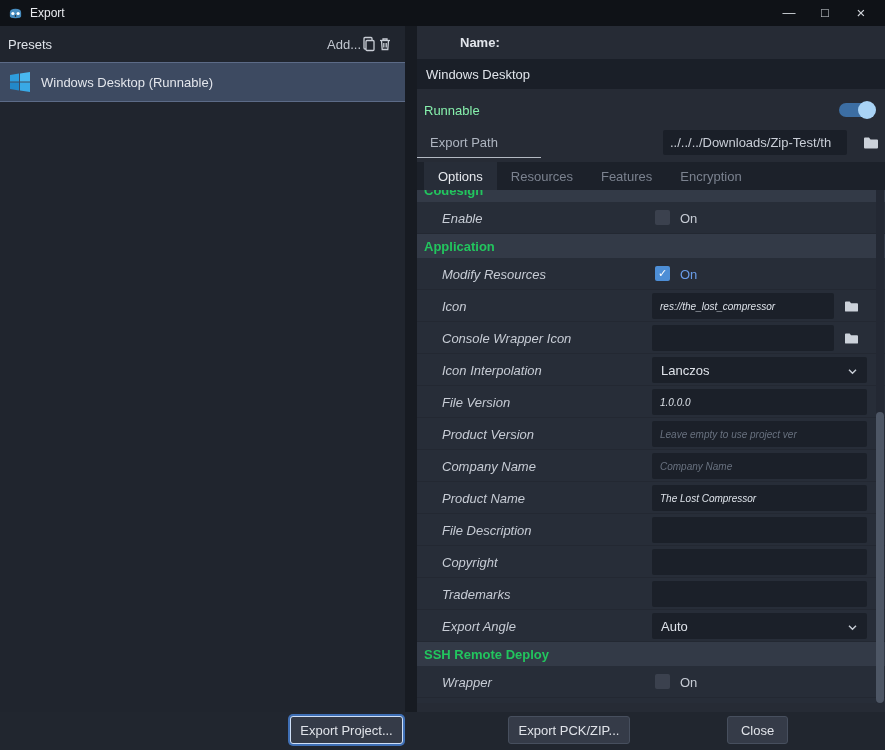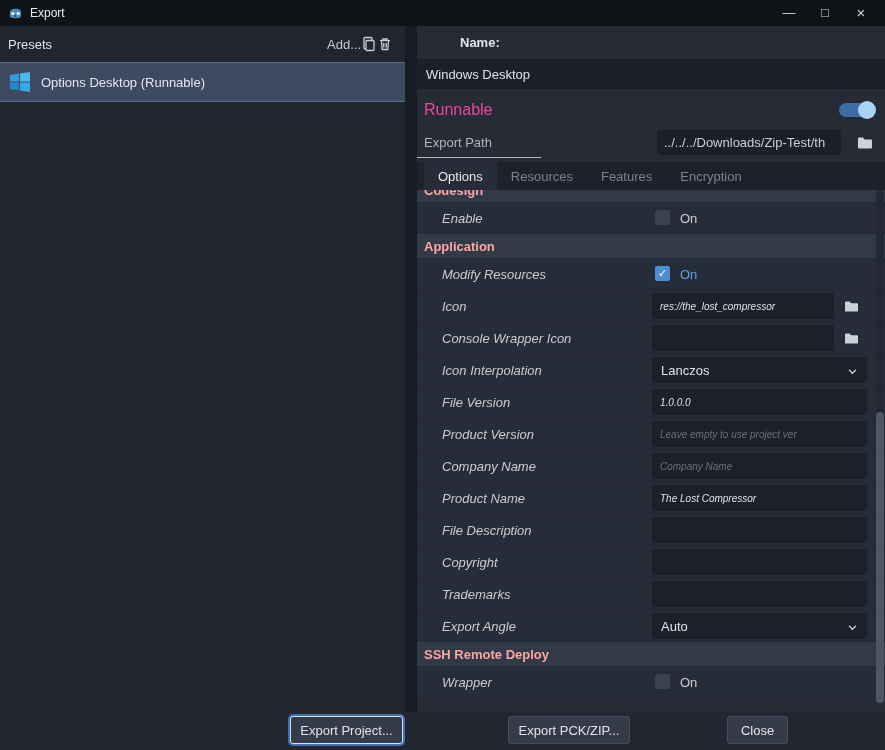--- a/index.html
+++ b/index.html
@@ -34,41 +34,41 @@
 
   
   .right-panel { position:absolute; left:417px; top:26px; width:468px; height:686px; background:#262b35; }
   .name-label { position:absolute; top:9px; left:7px; font-size:13px; font-weight:bold; color:#e2e5eb;margin-left:36px; }
   .name-input {
     position:absolute; top:33px; left:0; width:468px; height:30px;
     background:#1a1f28; border:none; outline:none; border-radius:0;
     color:#e0e4ea; font-size:13px; padding:0 9px; font-family:inherit;
   }
   .runnable-row { position:absolute; top:67px; left:0; width:468px; height:34px; display:flex; align-items:center; padding:0 10px 0 7px; }
-  .runnable-label { font-size:16px; color:#ec4899; }
+  .runnable-label { font-size:13px; color:#86efac; }
   .toggle { margin-left:auto; position:relative; width:36px; height:14px; border-radius:8px; background:#3c6ea3; cursor:pointer; }
   .toggle .knob { position:absolute; right:-1px; top:-2px; width:18px; height:18px; border-radius:50%; background:#a9d3f5; }
 
   .path-row { position:absolute; top:101px; left:0; width:468px; height:31px; display:flex; align-items:center; padding-left:7px; }
-  .path-label { font-size:13px; color:#aeb5c0; flex:0 0 233px; }
+  .path-label { font-size:13px; color:#aeb5c0; flex:0 0 233px;margin-left:6px; }
   .path-underline { position:absolute; left:0; top:30px; width:124px; height:1px; background:#ccd2da; opacity:.85; }
   .path-input {
     width:184px; height:25px; background:#1a1f28; border:none; outline:none;
     color:#c9ced7; font-size:13px; padding:0 7px; font-family:inherit; border-radius:2px;
   }
   .path-folder { margin-left:11px; width:26px; height:24px; display:flex; align-items:center; justify-content:center; cursor:pointer; }
 
   
   .tabbar { position:absolute; top:136px; left:0; width:468px; height:28px; background:#1c212a; display:flex; align-items:flex-end; padding-left:7px; }
   .tab { height:28px; display:flex; align-items:center; padding:0 14px; font-size:13px; color:#7b828f; cursor:pointer; }
   .tab.active { background:#272d38; color:#e6e9ee; }
 
   
   .options { position:absolute; top:164px; left:0; width:468px; height:513px; background:#272d38; overflow:hidden; }
-  .opt-section { height:24px; background:#333a47; display:flex; align-items:center; padding-left:7px; font-size:13px; font-weight:bold; color:#fca5a5; }
+  .opt-section { height:24px; background:#333a47; display:flex; align-items:center; padding-left:7px; font-size:13px; font-weight:bold; color:#22c55e; }
   .opt-section.clipped { margin-top:-12px; }
   .opt-row { position:relative; height:32px; border-bottom:1px solid rgba(0,0,0,0.10); }
   .opt-label { position:absolute; left:25px; top:50%; transform:translateY(-50%); font-size:13px; color:#c7ccd5; white-space:nowrap;font-style:italic; }
   .opt-input {
     position:absolute; left:235px; top:3px; width:215px; height:26px;
     background:#1b2029; border:none; outline:none; border-radius:2px;
     color:#dde2e9; font-size:10px; padding:0 8px; font-family:inherit;font-style:italic;
   }
   .opt-input::placeholder { color:#68717f; opacity:1; }
   .with-folder .opt-input { width:182px; }
@@ -149,21 +149,21 @@
     </div>
     <div class="preset-item selected">
       <span class="win-logo">
         <svg width="22" height="22" viewBox="0 0 22 22">
             <polygon points="1,4 10,2.6 10,10.5 1,10.5" fill="#2e9ddd"></polygon>
             <polygon points="11,2.4 21,1 21,10.5 11,10.5" fill="#49b8ef"></polygon>
             <polygon points="1,11.5 10,11.5 10,19.4 1,18" fill="#2388c9"></polygon>
             <polygon points="11,11.5 21,11.5 21,21 11,19.6" fill="#39a9e6"></polygon>
           </svg>
       </span>
-      <span>Options Desktop (Runnable)</span>
+      <span>Windows Desktop (Runnable)</span>
     </div>
   </div>
 
   <div class="right-panel">
     <div class="name-label">Name:</div>
     <input class="name-input" value="Windows Desktop" style="">
 
     <div class="runnable-row">
       <span class="runnable-label">Runnable</span>
       <span class="toggle">

